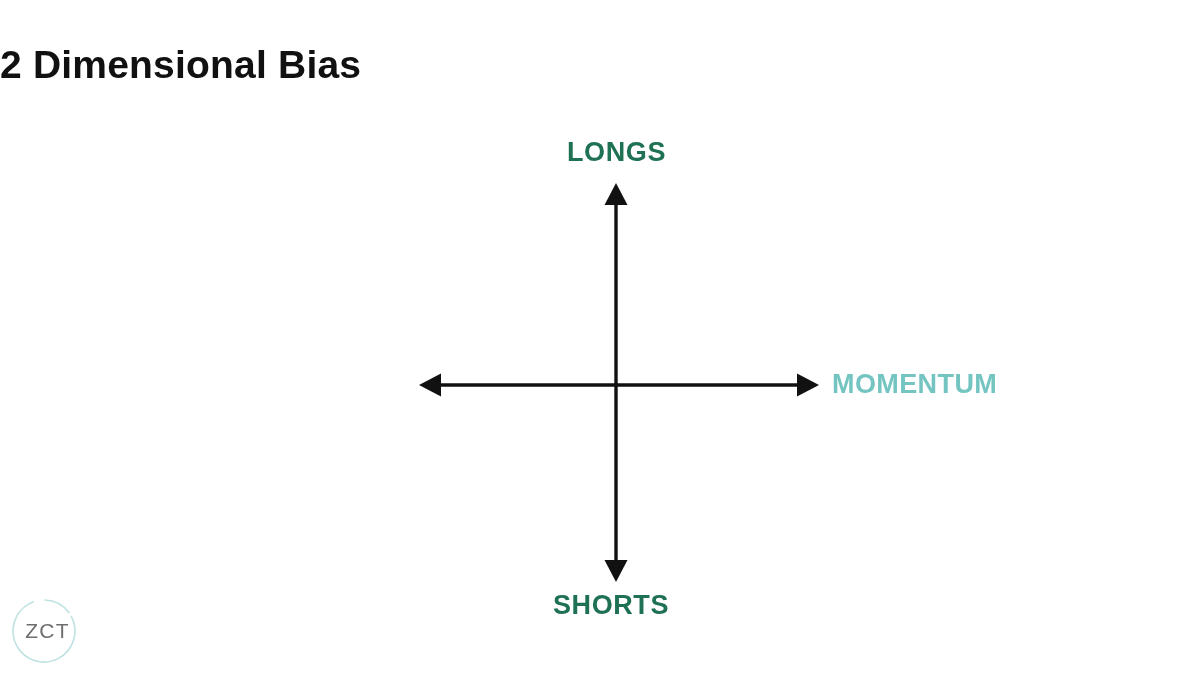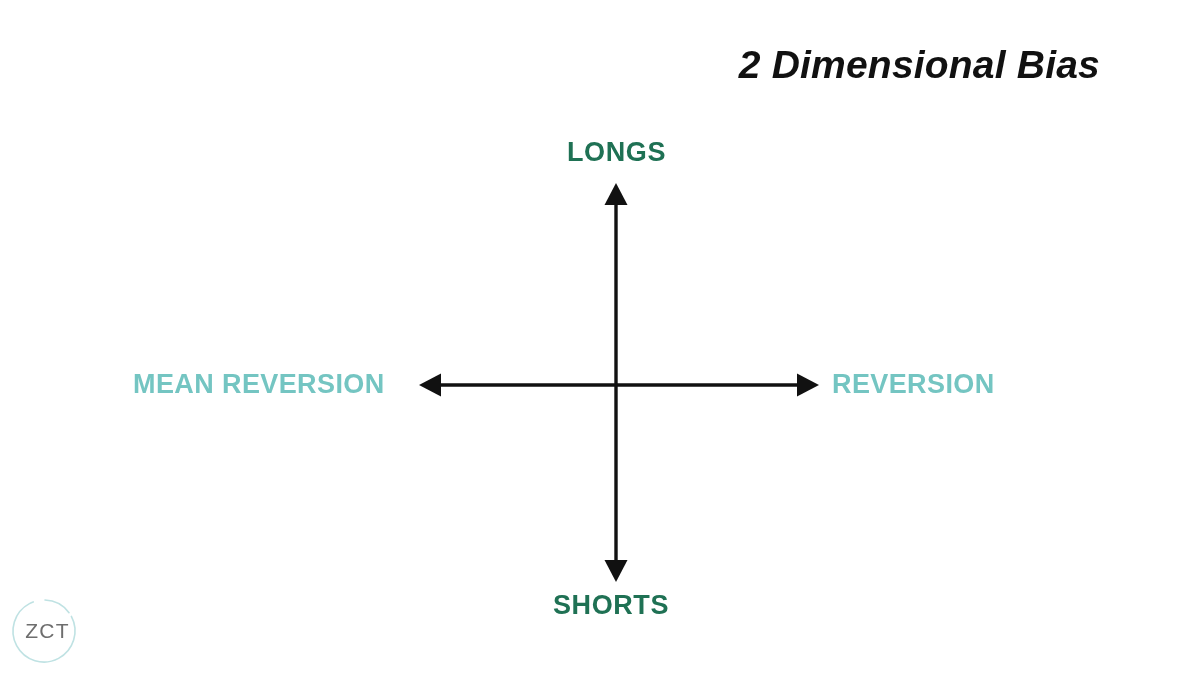--- a/index.html
+++ b/index.html
@@ -17,28 +17,27 @@
     background: #ffffff;
     overflow: hidden;
   }
 
   
   #title {
     position: absolute;
     left: 0;
     top: 44px;
     width: 1100px;
-    text-align: right;
+    text-align: left;
     font-size: 39px;
     font-weight: bold;
     color: #111111;
     letter-spacing: 0.2px;
     line-height: 1.1;
     white-space: nowrap;
-    font-style: italic;
   }
 
   
   #axes {
     position: absolute;
     left: 0;
     top: 0;
     width: 1200px;
     height: 675px;
   }
@@ -132,23 +131,22 @@
 
     <polygon points="419,385 441,373.5 441,396.5" fill="#111111"></polygon>
 
     <polygon points="819,385 797,373.5 797,396.5" fill="#111111"></polygon>
   </svg>
 
   <div class="axis-label" id="label-longs">LONGS</div>
 
   <div class="axis-label" id="label-shorts">SHORTS</div>
 
-  <div class="axis-label" id="label-mean-reversion">MEAN REVERSION</div>
 
-  <div class="axis-label" id="label-momentum">REVERSION</div>
+  <div class="axis-label" id="label-momentum">MOMENTUM</div>
 
   <div id="logo">
     <svg width="76" height="76" viewBox="0 0 76 76" xmlns="http://www.w3.org/2000/svg">
       <circle cx="38" cy="38" r="31" fill="none" stroke="#BFE2E3" stroke-width="1.6" stroke-linecap="round" stroke-dasharray="150 12 28 8" transform="rotate(-28 38 38)"></circle>
     </svg>
     <div id="logo-text">ZCT</div>
   </div>
 
 </div>
 

